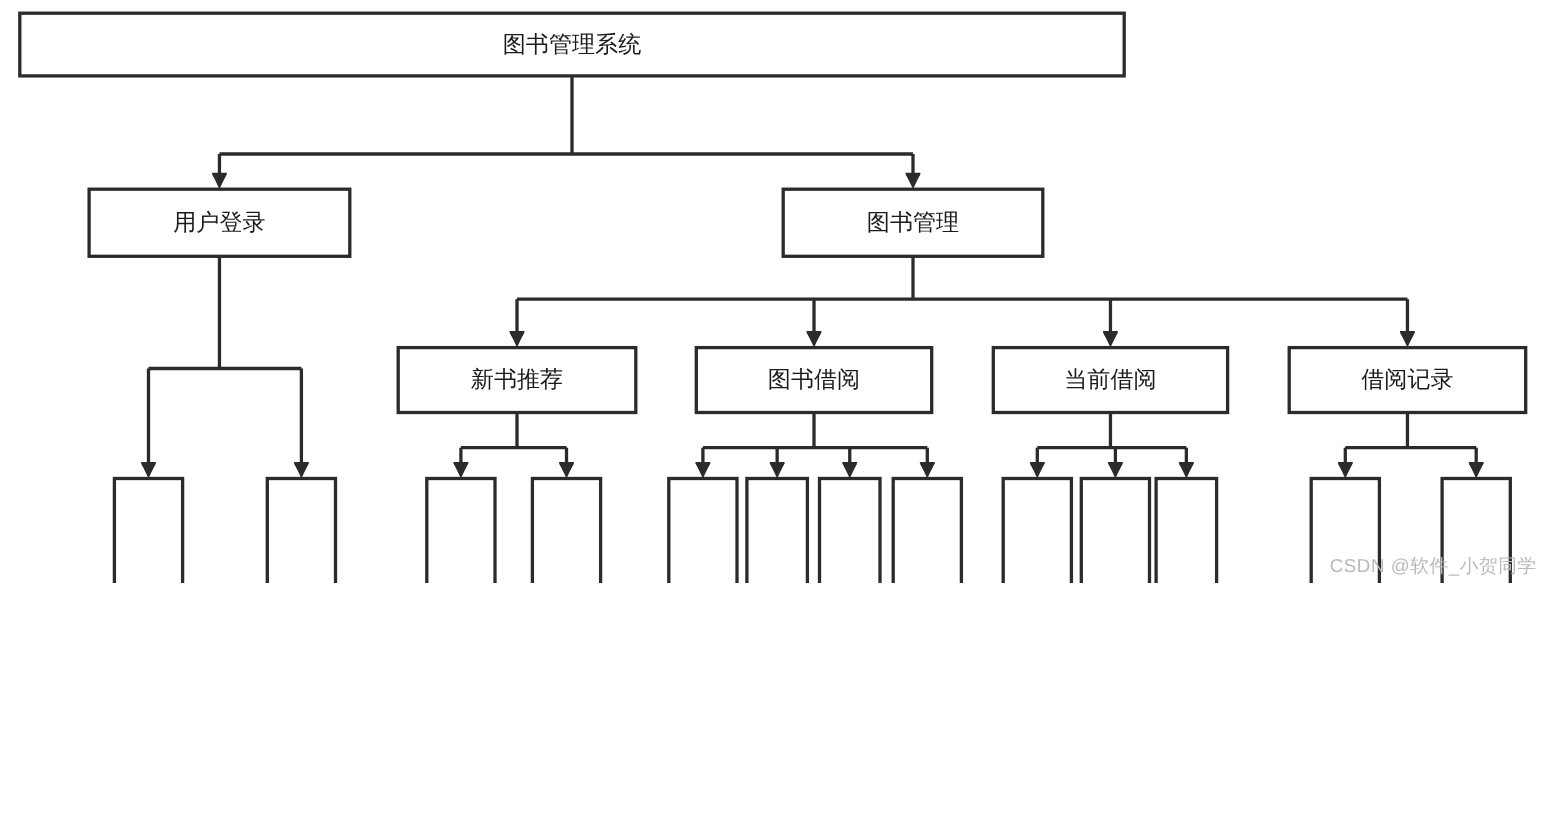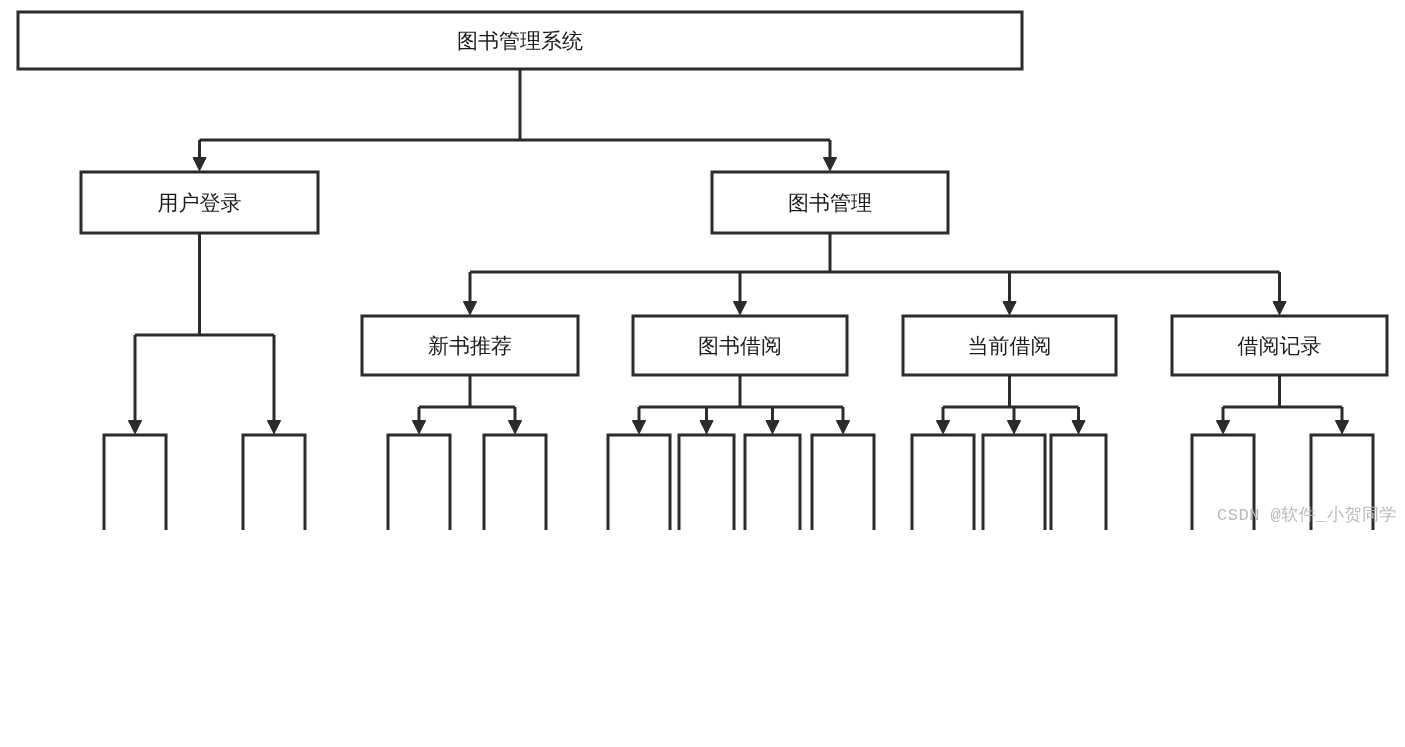--- a/index.html
+++ b/index.html
@@ -61,21 +61,21 @@
     display: flex;
     align-items: center;
     justify-content: center;
     pointer-events: none;
     user-select: none;
   }
   .watermark {
     position: absolute;
     right: 8px;
     bottom: 4px;
-    font-family: Liberation Mono, monospace;
+    font-family: Liberation Sans, sans-serif;
     font-size: 17px;
     color: #b9b9b9;
     letter-spacing: 0.5px;
     white-space: nowrap;
   }
 </style>
 </head>
 <body>
 
 <div id="diagram-root">

